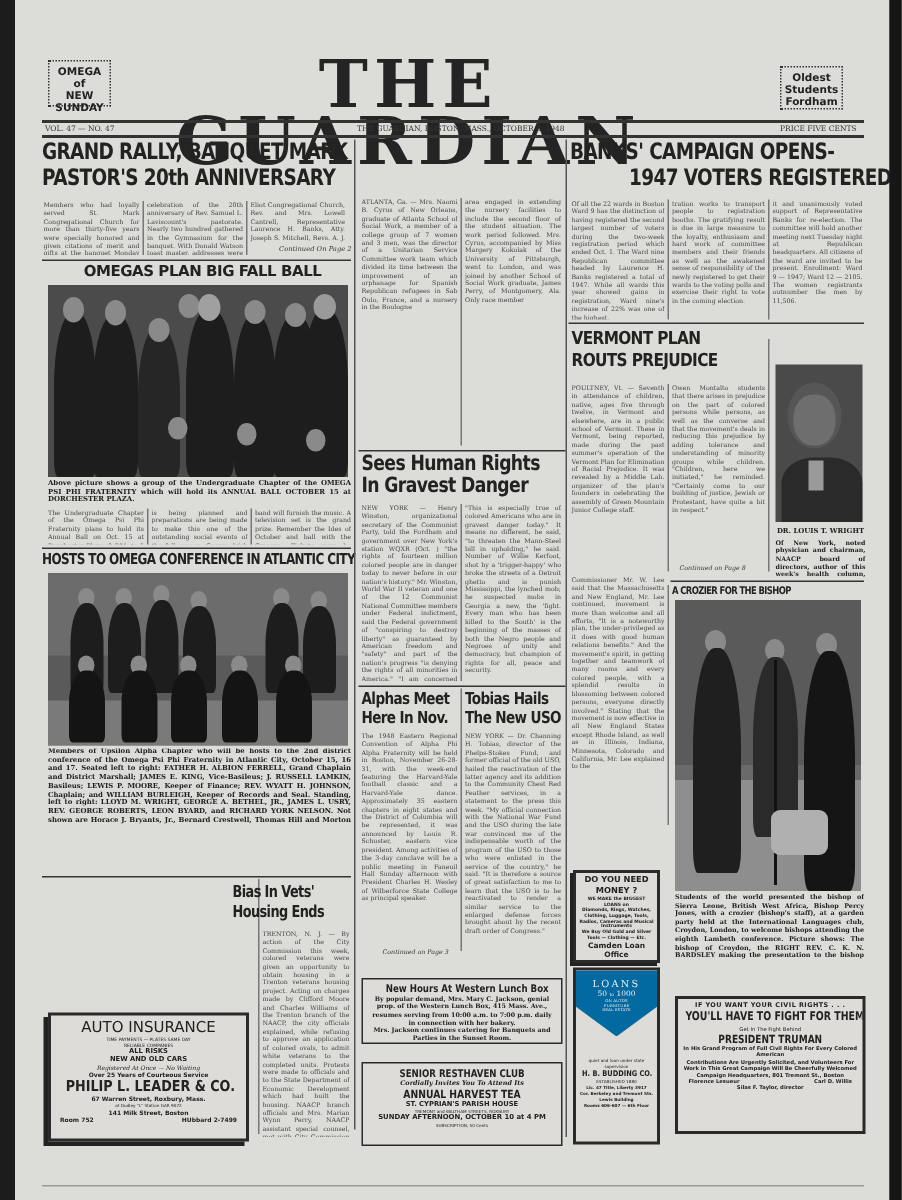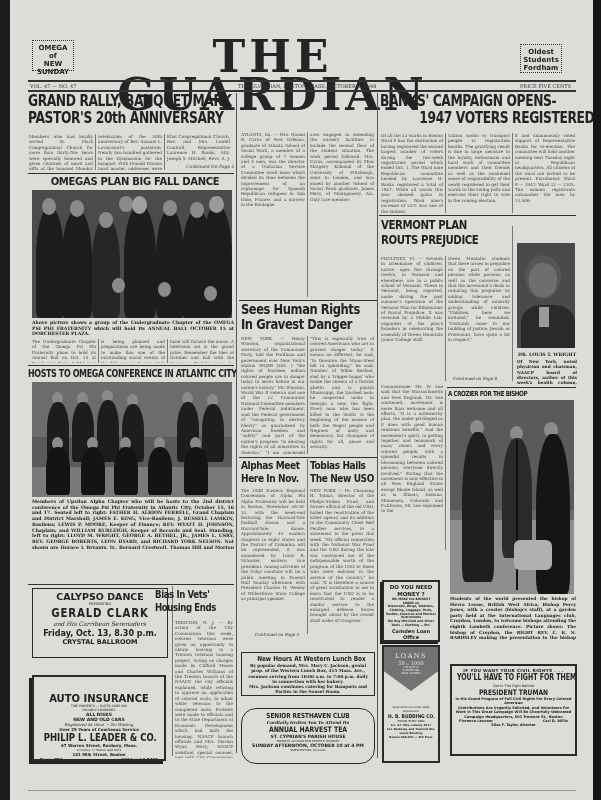--- a/index.html
+++ b/index.html
@@ -66,21 +66,21 @@
     <div>PASTOR'S 20th ANNIVERSARY</div>
   </div>
   <div class="body-text" style="left:19px;top:134px;width:64px;height:36px;">Members who had loyally served St. Mark Congregational Church for more than thirty-five years were specially honored and given citations of merit and gifts at the banquet Monday night which climaxed the two days</div>
   <div class="col-line" style="left:85px;top:134px;height:36px;"></div>
   <div class="body-text" style="left:88px;top:134px;width:64px;height:36px;">celebration of the 20th anniversary of Rev. Samuel L. Laviscount's pastorate. Nearly two hundred gathered in the Gymnasium for the banquet. With Donald Watson toast master, addresses were by Rev. Dr. Keith of</div>
   <div class="col-line" style="left:154px;top:134px;height:36px;"></div>
   <div class="body-text" style="left:157px;top:134px;width:63px;height:28px;">Eliot Congregational Church, Rev. and Mrs. Lowell Cantrell, Representative Laurence H. Banks, Atty. Joseph S. Mitchell, Revs. A. J. Spradley, R. M. Owens, D. L. Ferguson and Arthur Williams.</div>
   <div class="abs" style="left:176px;top:164px;font-size:4.5px;color:#333;font-style:italic;">Continued On Page 2</div>
   <div class="rule" style="left:18px;top:173px;width:206px;height:1px;"></div>
 
-  <div class="abs hd-sans" style="left:30px;top:176px;width:190px;font-size:10px;text-align:center;white-space:nowrap;letter-spacing:-0.3px;">OMEGAS PLAN BIG FALL DANCE</div>
+  <div class="abs hd-sans" style="left:30px;top:176px;width:190px;font-size:10px;text-align:center;white-space:nowrap;letter-spacing:-0.3px;">OMEGAS PLAN BIG FALL BALL</div>
   <div class="photo" style="left:22px;top:190px;width:200px;height:128px;background:#4b4b4b;">
     <div class="figure" style="left:4px;top:18px;width:28px;height:110px;"></div>
     <div class="face" style="left:10px;top:8px;width:14px;height:17px;"></div>
     <div class="figure" style="left:30px;top:20px;width:30px;height:108px;"></div>
     <div class="face" style="left:38px;top:10px;width:14px;height:17px;"></div>
     <div class="figure" style="left:60px;top:28px;width:28px;height:100px;background:#262626;"></div>
     <div class="face" style="left:67px;top:22px;width:14px;height:16px;"></div>
     <div class="face" style="left:87px;top:6px;width:14px;height:16px;"></div>
     <div class="figure" style="left:92px;top:16px;width:32px;height:112px;"></div>
     <div class="face" style="left:100px;top:6px;width:15px;height:18px;background:#a0a0a0;"></div>
@@ -125,31 +125,23 @@
     <div class="face" style="left:88px;top:55px;width:11px;height:13px;"></div>
     <div class="figure" style="left:82px;top:65px;width:24px;height:48px;background:#141414;"></div>
     <div class="face" style="left:122px;top:55px;width:11px;height:13px;"></div>
     <div class="figure" style="left:116px;top:65px;width:24px;height:48px;background:#141414;"></div>
     <div class="face" style="left:158px;top:55px;width:11px;height:13px;"></div>
     <div class="figure" style="left:152px;top:65px;width:24px;height:48px;background:#141414;"></div>
   </div>
   <div class="caption" style="left:22px;top:499px;width:202px;height:50px;">Members of Upsilon Alpha Chapter who will be hosts to the 2nd district conference of the Omega Psi Phi Fraternity in Atlantic City, October 15, 16 and 17. Seated left to right: FATHER H. ALBION FERRELL, Grand Chaplain and District Marshall; JAMES E. KING, Vice-Basileus; J. RUSSELL LAMKIN, Basileus; LEWIS P. MOORE, Keeper of Finance; REV. WYATT H. JOHNSON, Chaplain; and WILLIAM BURLEIGH, Keeper of Records and Seal. Standing, left to right: LLOYD M. WRIGHT, GEORGE A. BETHEL, JR., JAMES L. USRY, REV. GEORGE ROBERTS, LEON BYARD, and RICHARD YORK NELSON. Not shown are Horace J. Bryants, Jr., Bernard Crestwell, Thomas Hill and Morton Brooks, also members of the chapter.</div>
   <div class="rule" style="left:18px;top:584px;width:206px;height:1px;"></div>
 
-  <div class="ad" style="left:22px;top:588px;width:136px;height:70px;">
-    <span class="l" style="font-size:9.5px;font-weight:bold;margin-top:2px;">CALYPSO DANCE</span>
-    <span class="l" style="font-size:3.5px;">PRESENTING</span>
-    <span class="l" style="font-size:12px;font-weight:bold;letter-spacing:1px;transform:scaleX(0.85);">GERALD CLARK</span>
-    <span class="l" style="font-family:'DejaVu Serif',serif;font-style:italic;font-size:6px;">and His Carribean Serenaders</span>
-    <span class="l" style="font-size:8px;font-weight:bold;margin-top:2px;">Friday, Oct. 13, 8.30 p.m.</span>
-    <span class="l" style="font-size:6.5px;font-weight:bold;">CRYSTAL BALLROOM</span>
-  </div>
 
   <div class="ad" style="left:22px;top:675px;width:134px;height:86px;border-width:2px;box-shadow:-3px 3px 0 #222;">
-    <span class="l" style="font-size:10px;font-weight:bold;margin-top:16px;">AUTO INSURANCE</span>
+    <span class="l" style="font-size:10px;font-weight:normal;margin-top:3px;">AUTO INSURANCE</span>
     <span class="l" style="font-size:3px;">TIME PAYMENTS — PLATES SAME DAY</span>
     <span class="l" style="font-size:3px;">RELIABLE COMPANIES</span>
     <span class="l" style="font-size:4.5px;font-weight:bold;">ALL RISKS</span>
     <span class="l" style="font-size:4.5px;font-weight:bold;">NEW AND OLD CARS</span>
     <span class="l" style="font-size:4px;font-style:italic;font-family:'DejaVu Serif',serif;">Registered At Once — No Waiting</span>
     <span class="l" style="font-size:4px;font-weight:bold;">Over 25 Years of Courteous Service</span>
     <span class="l" style="font-size:10px;font-weight:bold;transform:scaleX(0.85);white-space:nowrap;">PHILIP L. LEADER &amp; CO.</span>
     <span class="l" style="font-size:4px;font-weight:bold;">67 Warren Street, Roxbury, Mass.</span>
     <span class="l" style="font-size:2.8px;">at Dudley "L" Station        GAR 9072</span>
     <span class="l" style="font-size:4px;font-weight:bold;">141 Milk Street, Boston</span>
@@ -194,21 +186,21 @@
     <div>The New USO</div>
   </div>
   <div class="body-text" style="left:300px;top:488px;width:64px;height:145px;">NEW YORK — Dr. Channing H. Tobias, director of the Phelps-Stokes Fund, and former official of the old USO, hailed the reactivation of the latter agency and its addition to the Community Chest Red Feather services, in a statement to the press this week. "My official connection with the National War Fund and the USO during the late war convinced me of the indispensable worth of the program of the USO to those who were enlisted in the service of the country," he said. "It is therefore a source of great satisfaction to me to learn that the USO is to be reactivated to render a similar service to the enlarged defense forces brought about by the recent draft order of Congress."</div>
 
   <div class="ad" style="left:231px;top:652px;width:134px;height:44px;padding:2px 4px;">
     <span class="l" style="font-size:7px;font-weight:bold;white-space:nowrap;transform:scaleX(0.82);">New Hours At Western Lunch Box</span>
     <span class="l" style="font-family:'DejaVu Serif',serif;font-size:4.2px;line-height:5.3px;font-weight:bold;">By popular demand, Mrs. Mary C. Jackson, genial prop. of the Western Lunch Box, 415 Mass. Ave., resumes serving from 10:00 a.m. to 7:00 p.m. daily in connection with her bakery.</span>
     <span class="l" style="font-family:'DejaVu Serif',serif;font-size:4.2px;line-height:5.3px;font-weight:bold;">Mrs. Jackson continues catering for Banquets and Parties in the Sunset Room.</span>
   </div>
 
-  <div class="ad" style="left:231px;top:708px;width:134px;height:56px;padding-top:3px;border-radius:15px;">
+  <div class="ad" style="left:231px;top:708px;width:134px;height:56px;padding-top:3px;">
     <span class="l" style="font-size:7px;font-weight:bold;transform:scaleX(0.82);white-space:nowrap;">SENIOR RESTHAVEN CLUB</span>
     <span class="l" style="font-family:'DejaVu Serif',serif;font-style:italic;font-weight:bold;font-size:4.3px;">Cordially Invites You To Attend Its</span>
     <span class="l" style="font-size:7.5px;font-weight:bold;transform:scaleX(0.82);white-space:nowrap;">ANNUAL HARVEST TEA</span>
     <span class="l" style="font-size:4.5px;font-weight:bold;">ST. CYPRIAN'S PARISH HOUSE</span>
     <span class="l" style="font-size:2.8px;">TREMONT and WALTHAM STREETS, ROXBURY</span>
     <span class="l" style="font-size:4.6px;font-weight:bold;">SUNDAY AFTERNOON, OCTOBER 10 at 4 PM</span>
     <span class="l" style="font-size:2.8px;">SUBSCRIPTION, 50 Cents</span>
   </div>
 
   <div class="col-line" style="left:367px;top:93px;height:665px;background:#555;"></div>
@@ -264,21 +256,21 @@
   <div class="ad" style="left:372px;top:580px;width:58px;height:62px;border-width:2px;padding:2px;box-shadow:-2px 2px 0 #222;">
     <span class="l" style="font-size:5.5px;font-weight:bold;line-height:6.5px;">DO YOU NEED MONEY ?</span>
     <span class="l" style="font-size:3px;font-weight:bold;line-height:4px;">WE MAKE the BIGGEST LOANS on</span>
     <span class="l" style="font-size:3px;font-weight:bold;line-height:3.8px;">Diamonds, Rings, Watches, Clothing, Luggage, Tools, Radios, Cameras and Musical Instruments</span>
     <span class="l" style="font-size:3px;font-weight:bold;line-height:3.8px;">We Buy Old Gold and Silver Tools — Clothing — Etc.</span>
     <span class="l" style="font-size:5px;font-weight:bold;">Camden Loan Office</span>
     <span class="l" style="font-size:2.8px;font-weight:bold;">281 TREMONT ST. Near Massachusetts Avenue</span>
   </div>
 
   <div class="ad" style="left:372px;top:645px;width:58px;height:118px;border-width:2px;">
-    <div style="position:relative;width:54px;height:44px;background:#737373;clip-path:polygon(0 0,100% 0,100% 55%,50% 100%,0 55%);color:#e8e8e8;font-family:'DejaVu Serif',serif;">
+    <div style="position:relative;width:54px;height:44px;background:#0369a1;clip-path:polygon(0 0,100% 0,100% 55%,50% 100%,0 55%);color:#e8e8e8;font-family:'DejaVu Serif',serif;">
       <div style="font-size:6.5px;letter-spacing:1.5px;padding-top:5px;">LOANS</div>
       <div style="font-size:5px;">
         <span>50</span>
         <span style="font-size:3px;">to</span>
         <span>1000</span>
       </div>
       <div style="font-size:2.6px;">ON AUTOS</div>
       <div style="font-size:2.6px;">FURNITURE</div>
       <div style="font-size:2.6px;">REAL ESTATE</div>
     </div>

